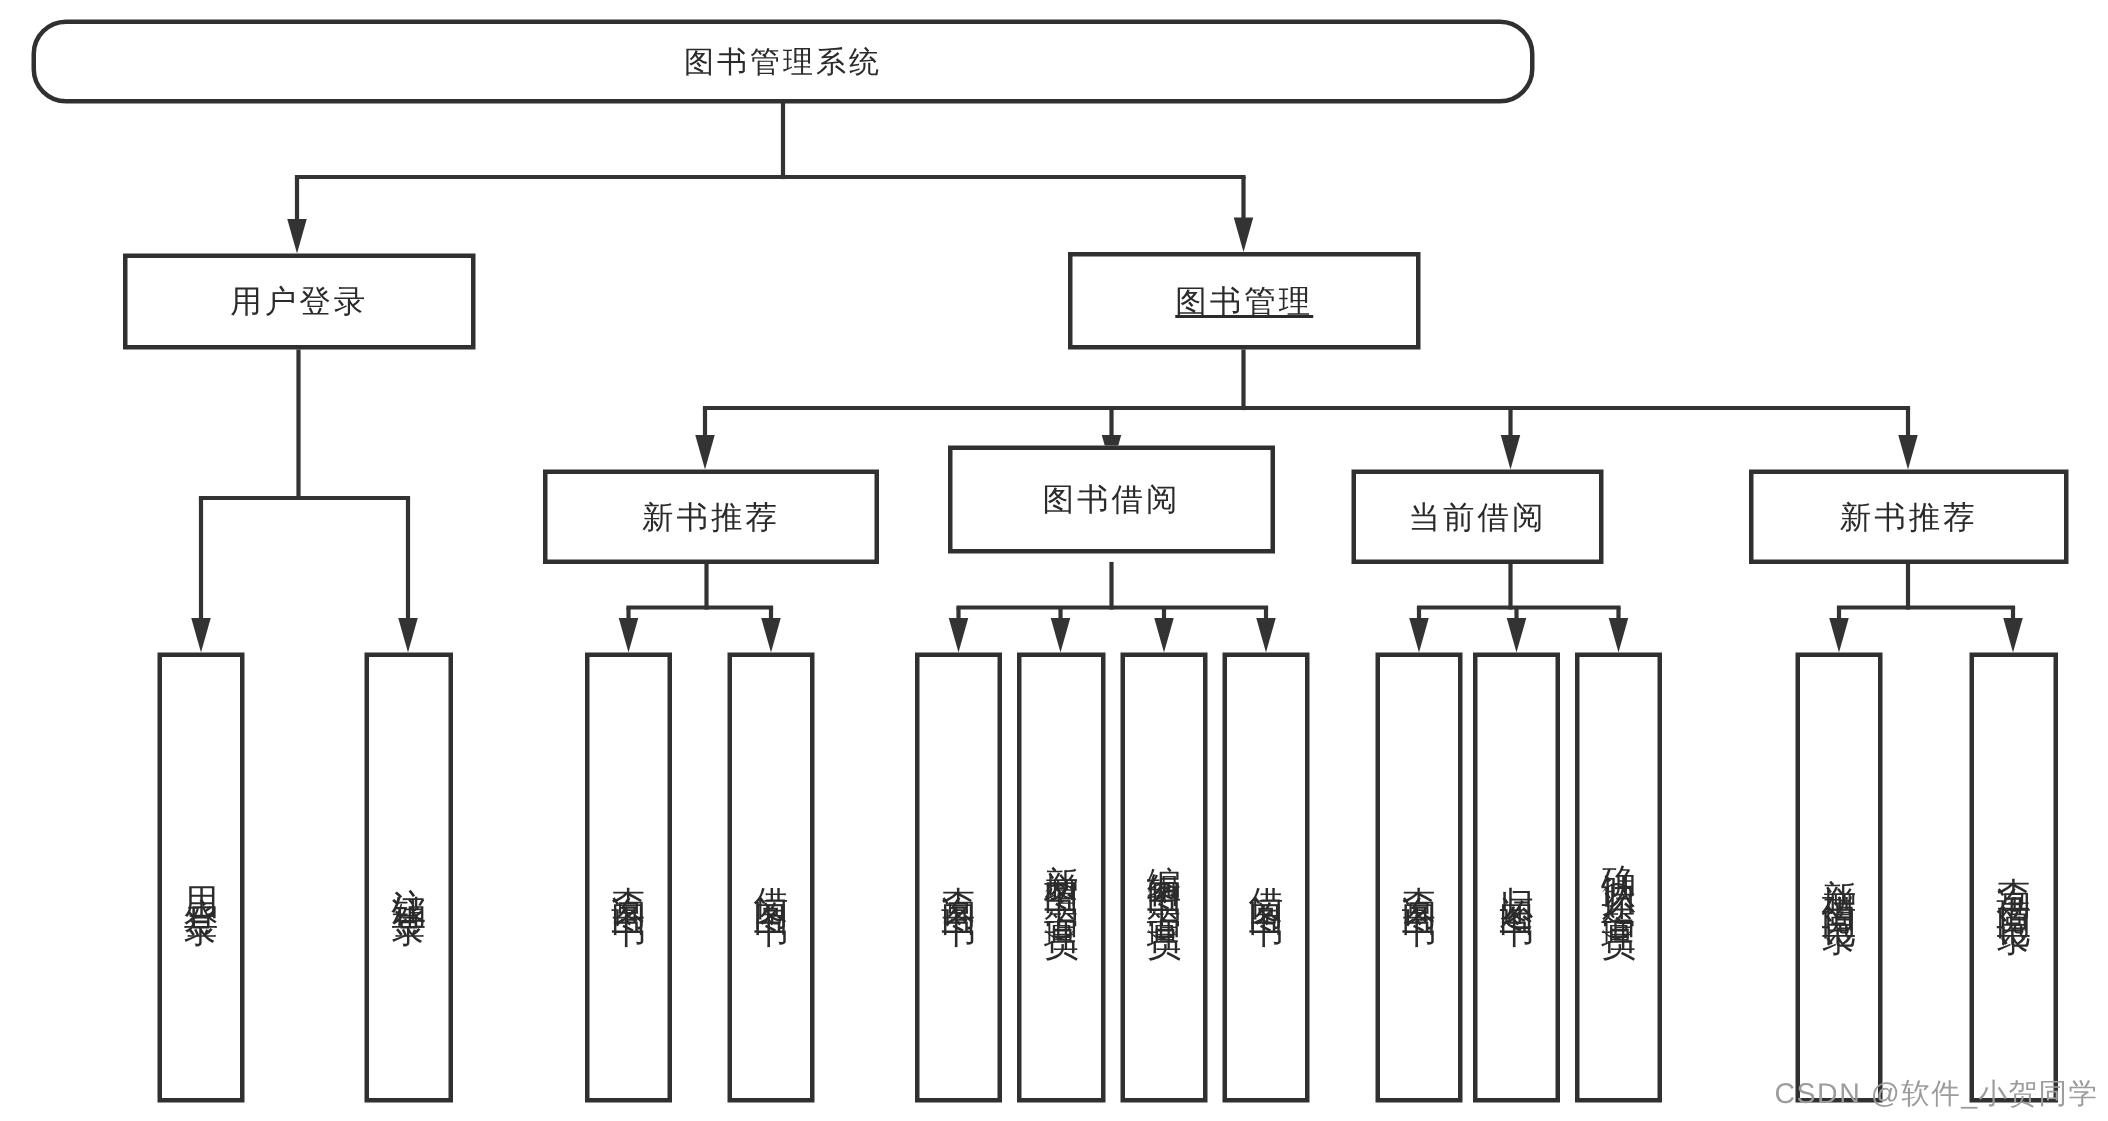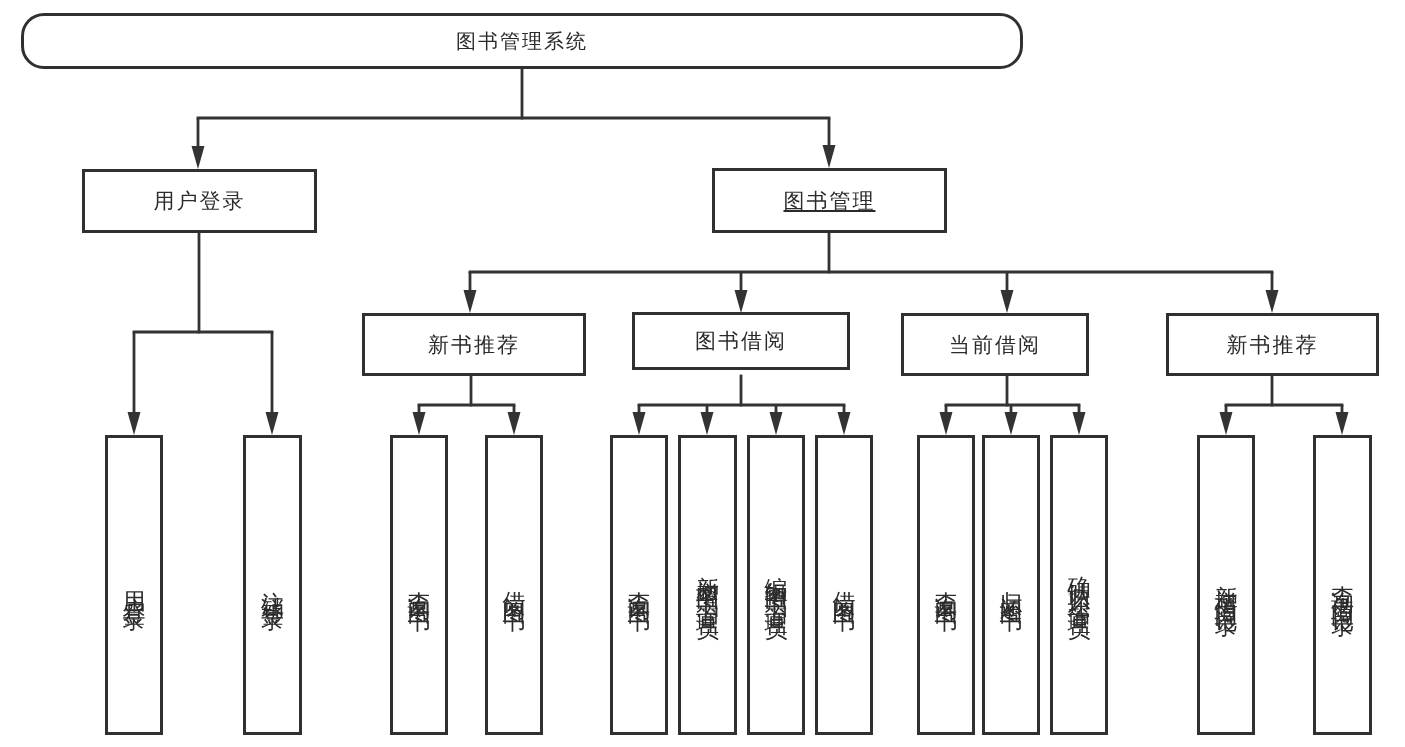--- a/index.html
+++ b/index.html
@@ -112,24 +112,24 @@
       </div>
       <div class="node hbox" style="left: 82px; top: 169px; width: 235px; height: 64px;">
         <span>用户登录</span>
       </div>
       <div class="node hbox" style="left: 712px; top: 168px; width: 235px; height: 65px; text-decoration: underline;">
         <span>图书管理</span>
       </div>
       <div class="node hbox" style="left: 362px; top: 313px; width: 224px; height: 63px;">
         <span>新书推荐</span>
       </div>
-      <div class="node hbox" style="left: 632px; top: 312px; width: 218px; height: 58px;">
+      <div class="node hbox" style="left: 632px; top: 297px; width: 218px; height: 72px;">
         <span>图书借阅</span>
       </div>
-      <div class="node hbox" style="left: 901px; top: 313px; width: 188px; height: 63px;">
+      <div class="node hbox" style="left: 901px; top: 313px; width: 168px; height: 63px;">
         <span>当前借阅</span>
       </div>
       <div class="node hbox" style="left: 1166px; top: 313px; width: 213px; height: 63px;">
         <span>新书推荐</span>
       </div>
       <div class="node leaf" style="left: 105px; top: 435px; width: 58px; height: 300px;">
         <span class="vtext">用户登录</span>
       </div>
       <div class="node leaf" style="left: 243px; top: 435px; width: 59px; height: 300px;">
         <span class="vtext">注销登录</span>
@@ -161,13 +161,14 @@
       <div class="node leaf" style="left: 1050px; top: 435px; width: 58px; height: 300px;">
         <span class="vtext">确认归还（管理员）</span>
       </div>
       <div class="node leaf" style="left: 1197px; top: 435px; width: 58px; height: 300px;">
         <span class="vtext">新增借阅记录</span>
       </div>
       <div class="node leaf" style="left: 1313px; top: 435px; width: 59px; height: 300px;">
         <span class="vtext">查询借阅记录</span>
       </div>
     </div>
+  <div id="watermark">CSDN @软件_小贺同学</div>
 </div>
 
 </body></html>

